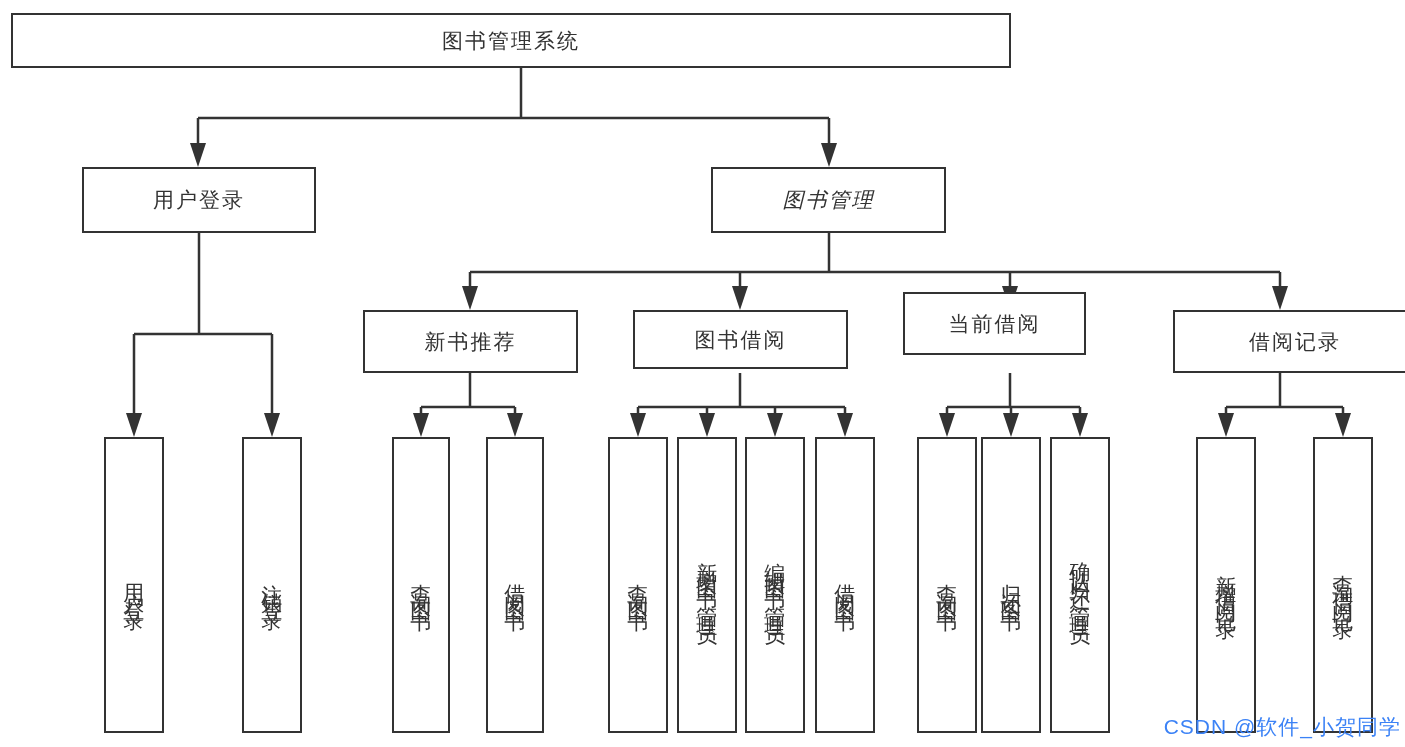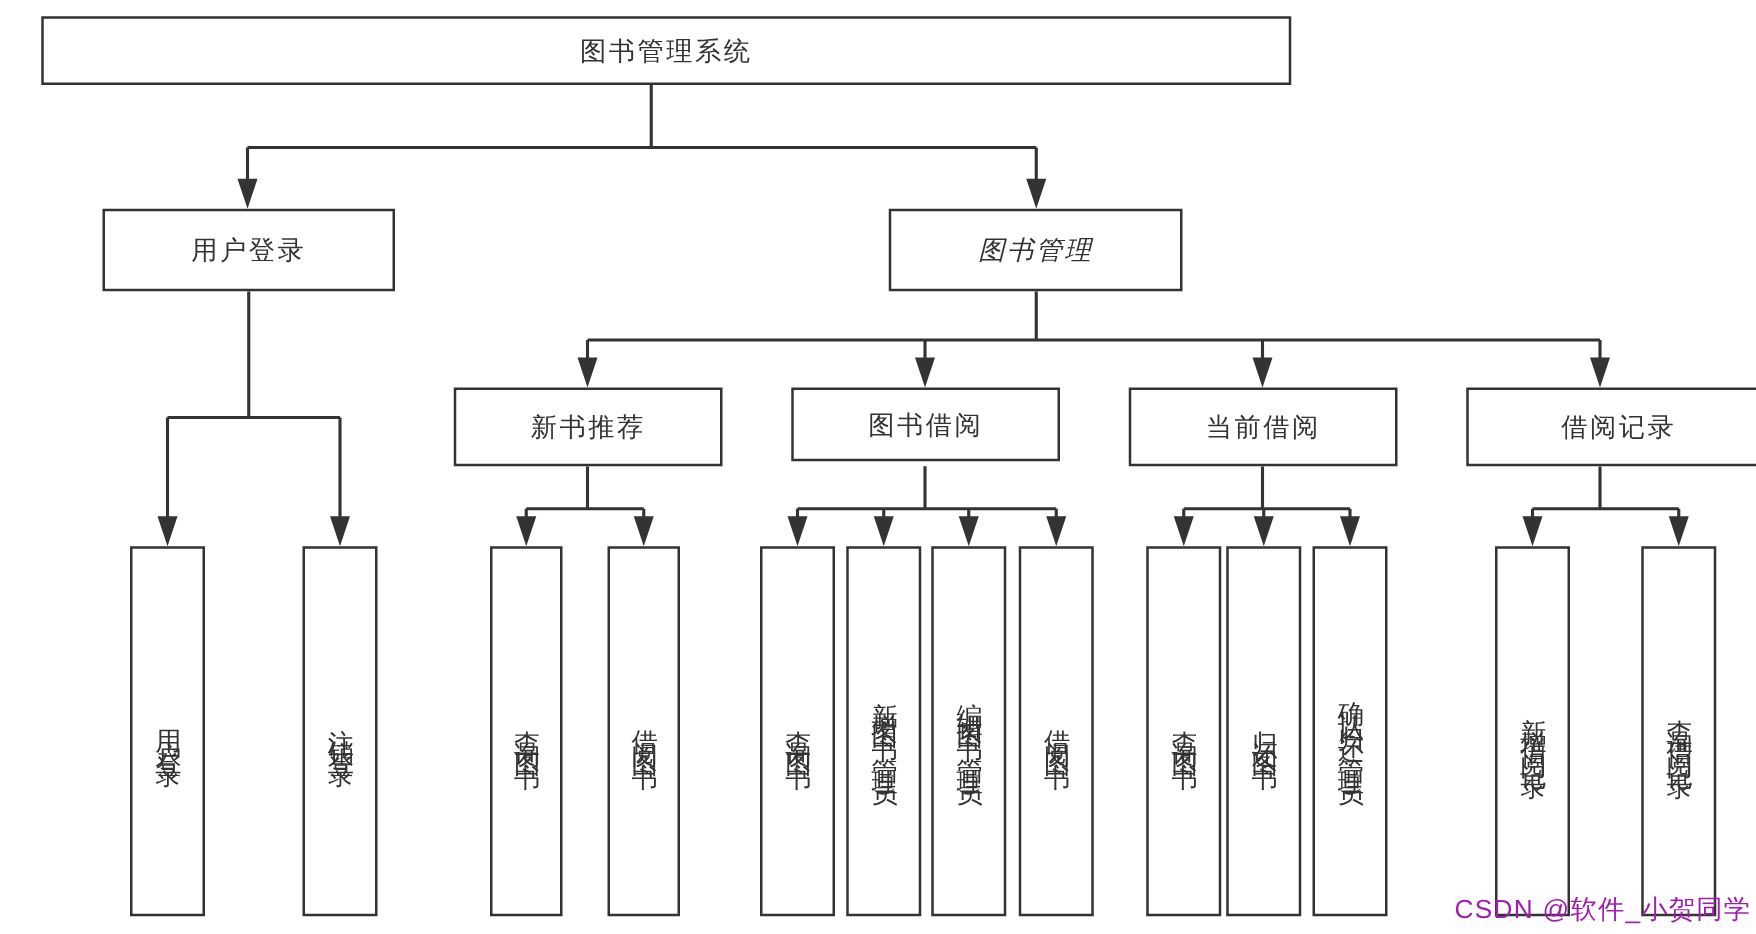--- a/index.html
+++ b/index.html
@@ -50,21 +50,21 @@
     text-orientation: mixed;
     font-size: 21px;
     letter-spacing: 9px;
     line-height: 1.3;
   }
   .watermark {
     position: absolute;
     right: 4px;
     bottom: 6px;
     font-size: 21px;
-    color: #a21caf;
+    color: #3b82f6;
     letter-spacing: 1px;
     white-space: nowrap;
   }
 </style>
 </head>
 <body>
 
 <div class="canvas">
 
   <svg class="connectors" viewBox="0 0 1405 747">
@@ -96,28 +96,28 @@
     <polygon points="837,413 853,413 845,437"></polygon>
 
     <polygon points="939,413 955,413 947,437"></polygon>
     <polygon points="1003,413 1019,413 1011,437"></polygon>
     <polygon points="1072,413 1088,413 1080,437"></polygon>
 
     <polygon points="1218,413 1234,413 1226,437"></polygon>
     <polygon points="1335,413 1351,413 1343,437"></polygon>
   </svg>
 
-  <div class="box h" style="left:33px; top:13px; width:1000px; height:55px;">图书管理系统</div>
+  <div class="box h" style="left:11px; top:13px; width:1000px; height:55px;">图书管理系统</div>
 
   <div class="box h" style="left:82px; top:167px; width:234px; height:66px;">用户登录</div>
   <div class="box h" style="left:711px; top:167px; width:235px; height:66px;font-style:italic;">图书管理</div>
 
   <div class="box h" style="left:363px; top:310px; width:215px; height:63px;">新书推荐</div>
   <div class="box h" style="left:633px; top:310px; width:215px; height:59px;">图书借阅</div>
-  <div class="box h" style="left:903px; top:310px; width:215px; height:63px;">当前借阅</div>
+  <div class="box h" style="left:903px; top:292px; width:183px; height:63px;">当前借阅</div>
   <div class="box h" style="left:1173px; top:310px; width:244px; height:63px;">借阅记录</div>
 
   <div class="box v" style="left:104px; top:437px; width:60px; height:296px;">
     <span class="vtext">用户登录</span>
   </div>
   <div class="box v" style="left:242px; top:437px; width:60px; height:296px;">
     <span class="vtext">注销登录</span>
   </div>
 
   <div class="box v" style="left:392px; top:437px; width:58px; height:296px;">

